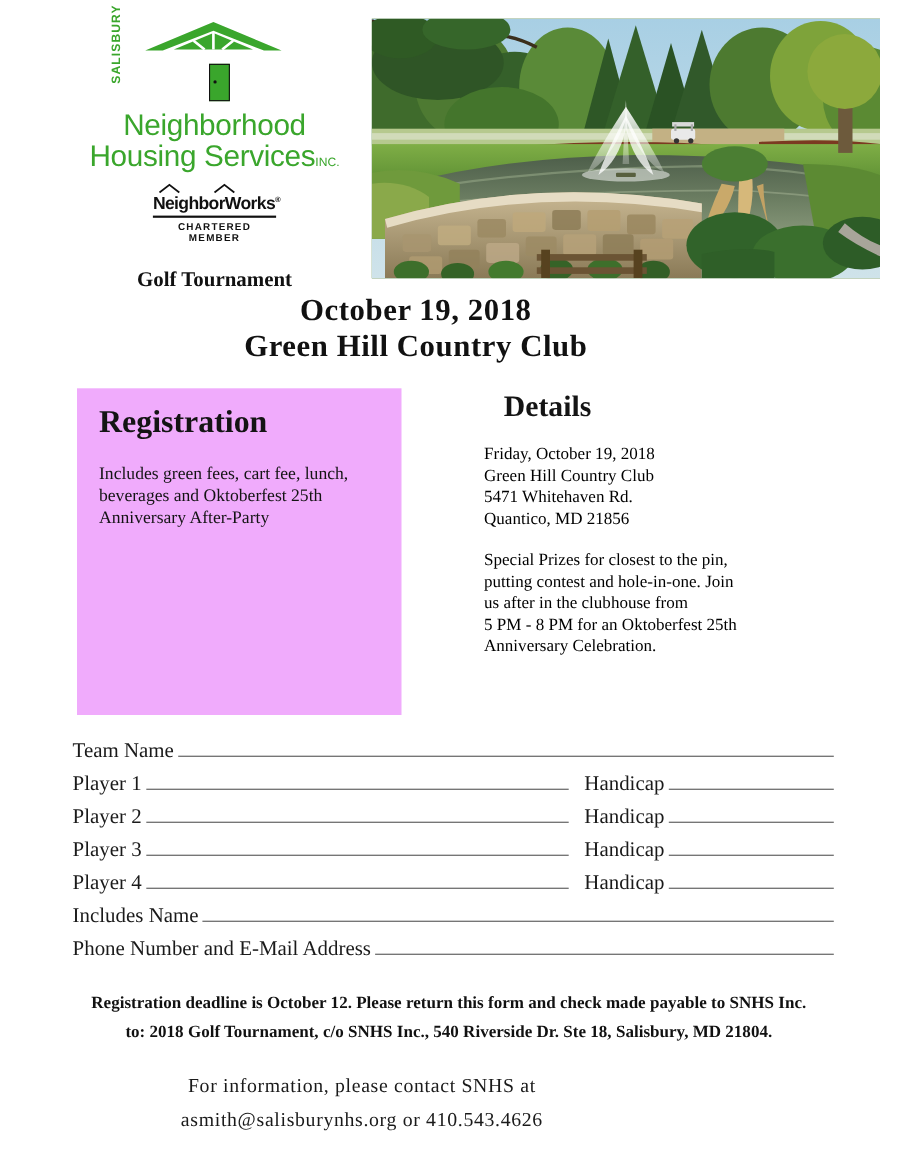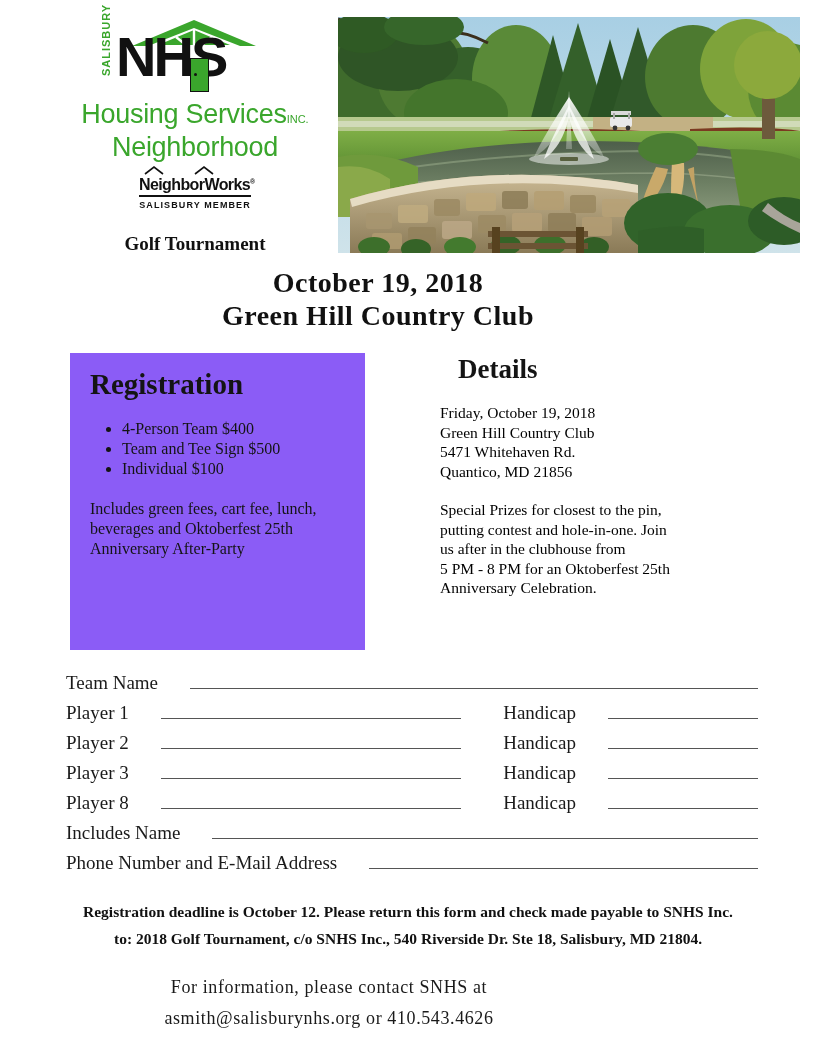--- a/index.html
+++ b/index.html
@@ -150,21 +150,21 @@
     letter-spacing: 0.5px;
   }
 
   
   #registration-panel {
     position: absolute;
     left: 70px;
     top: 353px;
     width: 295px;
     height: 297px;
-    background: #8b5cf6;
+    background: #f0abfc;
     box-sizing: border-box;
     padding: 14px 20px 0 20px;
   }
   #registration-heading {
     font-family: "Liberation Serif", serif;
     font-weight: bold;
     font-size: 29px;
     line-height: 34px;
     color: #141414;
     margin: 0 0 18px 0;
@@ -221,21 +221,20 @@
     width: 692px;
   }
   .form-row {
     display: flex;
     align-items: baseline;
     height: 30px;
     font-family: "Liberation Serif", serif;
     font-size: 19px;
     color: #1a1a1a;
     white-space: nowrap;
-    gap: 28px;
   }
   .form-label { flex: 0 0 auto; }
   .rule {
     flex: 1 1 auto;
     border-bottom: 1.5px solid #555;
     margin: 0 0 4px 4px;
     height: 1px;
   }
   .rule.handicap-rule { flex: 0 0 150px; }
   .rule.player-rule { flex: 1 1 auto; max-width: 100%; }
@@ -274,40 +273,39 @@
 
 <div id="logo-block">
 
   <div id="nhs-mark">
     <svg class="roof-svg" width="128" height="30" viewBox="0 0 128 30">
       <path d="M64 2 L126 28 L110 28 L64 10 L18 28 L2 28 Z" fill="#3aa62c"></path>
       <path d="M64 12 L100 27 L28 27 Z" fill="#3aa62c"></path>
       <path d="M64 12 L64 27 M46 19 L56 27 M82 19 L72 27" stroke="#ffffff" stroke-width="2.4" fill="none"></path>
     </svg>
     <div class="salisbury">SALISBURY</div>
-    <div class="nhs-letters">NHS</div>
     <div class="door"></div>
   </div>
 
   <div class="nhs-wordmark">
+    <div>Neighborhood</div>
     <div>
       <span>Housing Services</span><span class="inc">INC.</span>
     </div>
-    <div>Neighborhood</div>
   </div>
 
   <div id="nw-badge">
     <div class="nw-top">
       <svg class="nw-peaks" viewBox="0 0 112 10">
         <path d="M6 9 L15 2 L24 9" stroke="#111" stroke-width="1.6" fill="none"></path>
         <path d="M56 9 L65 2 L74 9" stroke="#111" stroke-width="1.6" fill="none"></path>
       </svg>
       <span>NeighborWorks</span><span class="reg">®</span>
     </div>
-    <div class="nw-sub">SALISBURY MEMBER</div>
+    <div class="nw-sub">CHARTERED MEMBER</div>
   </div>
 
   <div id="anniversary">
     <div>Golf Tournament</div>
   </div>
 </div>
 
 <div id="hero-photo">
   <svg width="462" height="236" viewBox="0 0 462 236">
     <defs>
@@ -448,25 +446,20 @@
   </svg>
 </div>
 
 <div id="event-title">
   <div>October 19, 2018</div>
   <div>Green Hill Country Club</div>
 </div>
 
 <div id="registration-panel">
   <div id="registration-heading">Registration</div>
-  <ul id="registration-list">
-    <li>4-Person Team $400</li>
-    <li>Team and Tee Sign $500</li>
-    <li>Individual $100</li>
-  </ul>
   <div id="registration-note">Includes green fees, cart fee, lunch, beverages and Oktoberfest 25th Anniversary After-Party</div>
 </div>
 
 <div id="details-panel">
   <div id="details-heading">Details</div>
   <p class="details-para">Friday, October 19, 2018
 Green Hill Country Club
 5471 Whitehaven Rd.
 Quantico, MD 21856</p>
   <p class="details-para">Special Prizes for closest to the pin,
@@ -498,21 +491,21 @@
   </div>
 
   <div class="form-row">
     <span class="form-label">Player 3</span>
     <span class="rule player-rule"></span>
     <span class="handicap-label">Handicap</span>
     <span class="rule handicap-rule"></span>
   </div>
 
   <div class="form-row">
-    <span class="form-label">Player 8</span>
+    <span class="form-label">Player 4</span>
     <span class="rule player-rule"></span>
     <span class="handicap-label">Handicap</span>
     <span class="rule handicap-rule"></span>
   </div>
 
   <div class="form-row">
     <span class="form-label">Includes Name</span>
     <span class="rule"></span>
   </div>
 

